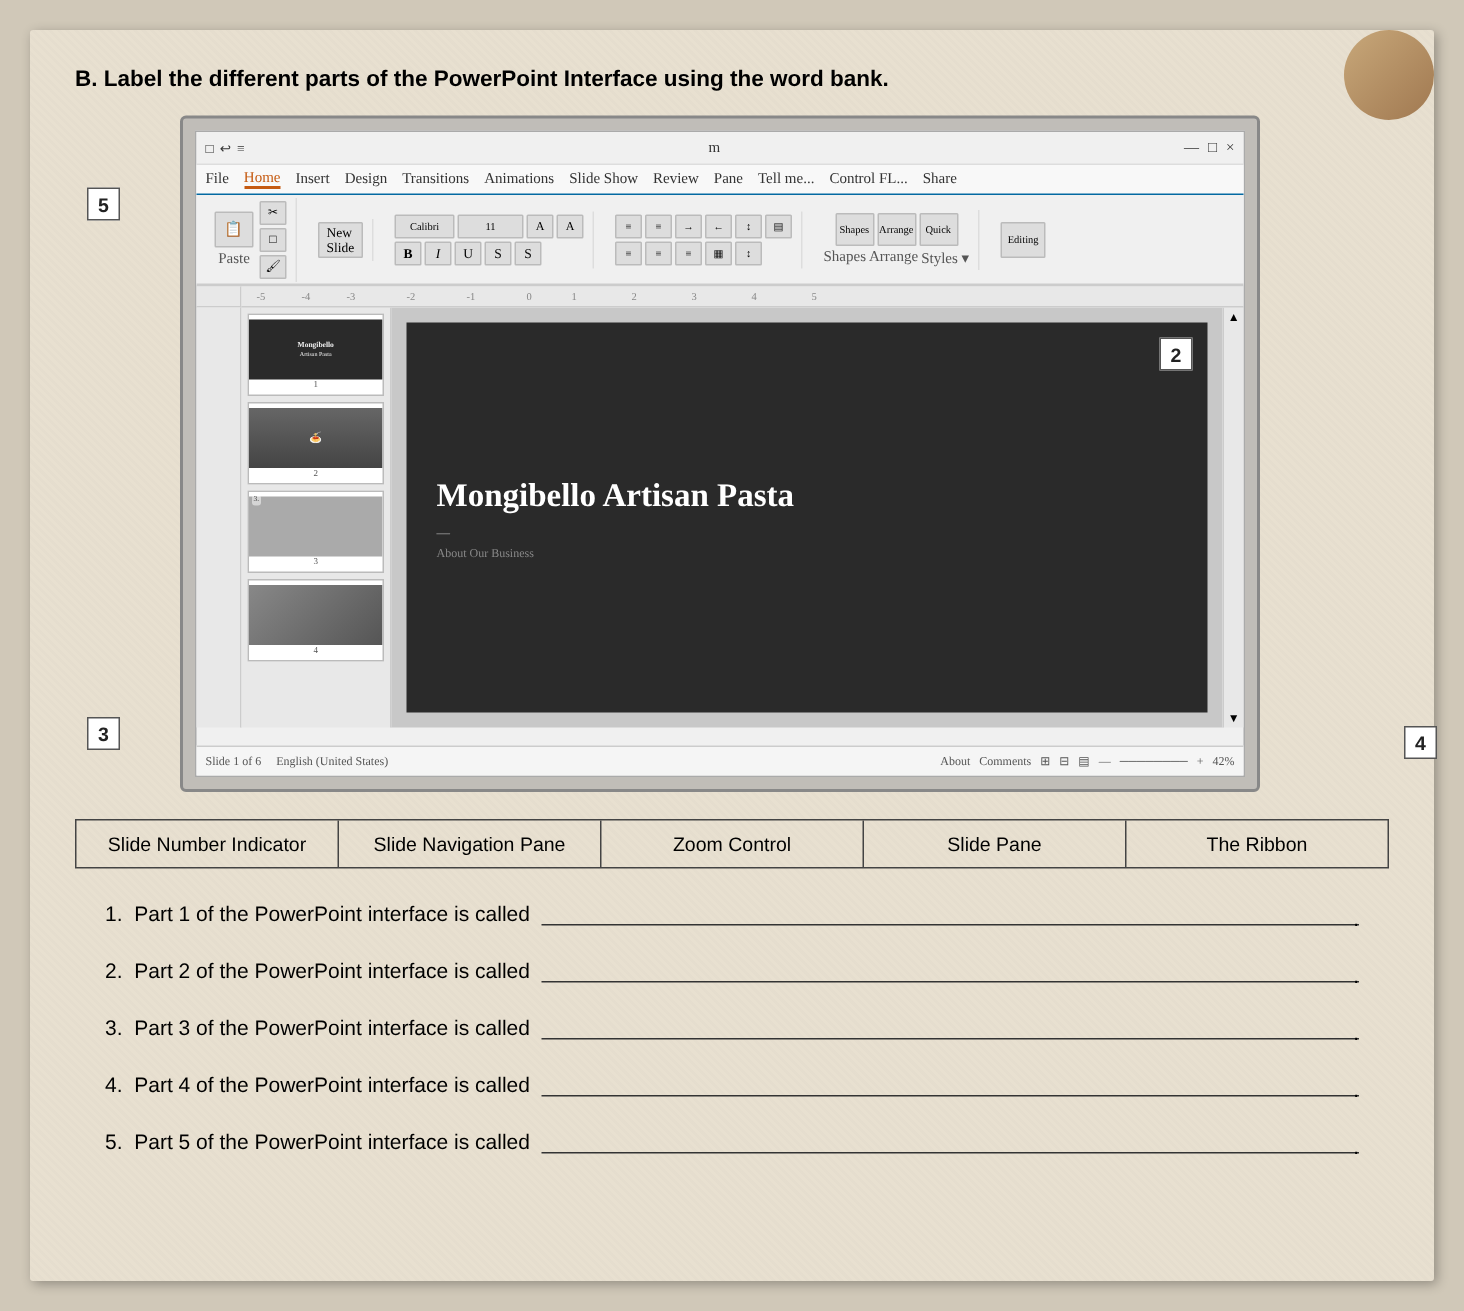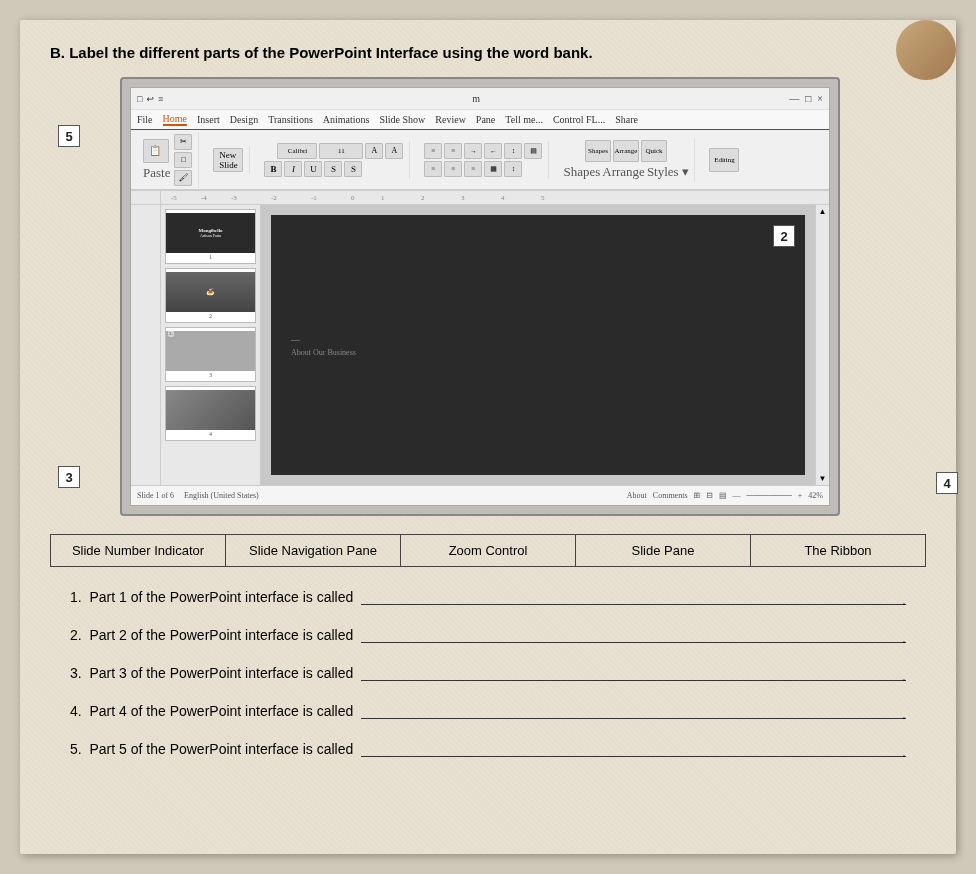--- a/index.html
+++ b/index.html
@@ -150,21 +150,21 @@
       background: #ddd;
       border: 1px solid #bbb;
       border-radius: 1px;
       font-size: 7px;
       display: flex;
       align-items: center;
       justify-content: center;
     }
 
     .toolbar-label {
-      font-size: 13px;
+      font-size: 10px;
       color: #555;
       text-align: center;
     }
 
     
     .ppt-ruler {
       height: 14px;
       background: #e8e8e8;
       border-bottom: 1px solid #ccc;
       display: flex;
@@ -272,20 +272,21 @@
     .ppt-statusbar {
       background: #f5f5f5;
       border-top: 1px solid #ccc;
       height: 20px;
       display: flex;
       align-items: center;
       padding: 0 6px;
       font-size: 8px;
       color: #555;
       justify-content: space-between;
+      margin-top: 12px;
     }
 
     .status-left {
       display: flex;
       gap: 10px;
       align-items: center;
     }
 
     .status-right {
       display: flex;
@@ -486,21 +487,21 @@
                 </div>
               </div>
             </div>
             <div class="toolbar-group">
               <div class="toolbar-group-icons">
                 <div class="toolbar-icon" style="width:30px;height:24px;font-size:9px;">New<br>Slide</div>
               </div>
             </div>
             <div class="toolbar-group">
               <div style="display:flex;flex-direction:column;gap:2px;">
-                <div style="display:flex;gap:2px;align-items:center;margin-left:13px;">
+                <div style="display:flex;gap:2px;align-items:center;">
                   <div class="toolbar-icon" style="width:40px;font-size:7px;">Calibri</div>
                   <div class="toolbar-icon" style="width:44px;font-size:7px;">11</div>
                   <div class="toolbar-icon" style="font-size:8px;">A</div>
                   <div class="toolbar-icon" style="font-size:8px;">A</div>
                 </div>
                 <div style="display:flex;gap:2px;align-items:center;">
                   <div class="toolbar-icon" style="font-weight:bold;font-size:9px;">B</div>
                   <div class="toolbar-icon" style="font-style:italic;font-size:9px;">I</div>
                   <div class="toolbar-icon" style="font-size:9px;">U</div>
                   <div class="toolbar-icon" style="font-size:9px;">S</div>
@@ -596,20 +597,21 @@
             </div>
             <div class="slide-thumb action">
               <div class="slide-thumb-img action" style="height:40px;"></div>
               <div style="font-size:6px;color:#555;padding:1px;">4</div>
             </div>
           </div>
 
           <div class="ppt-slide-editor">
             <div class="ppt-slide">
               <div class="slide-num2">2</div>
+              <div class="slide-title">Mongibello Artisan Pasta</div>
               <div class="slide-subtitle">—</div>
               <div class="slide-body">About Our Business</div>
             </div>
           </div>
 
           <div style="width:14px;background:#e8e8e8;border-left:1px solid #ccc;display:flex;flex-direction:column;justify-content:space-between;">
             <div style="font-size:8px;text-align:center;padding:2px;cursor:pointer;">▲</div>
             <div style="flex:1;"></div>
             <div style="font-size:8px;text-align:center;padding:2px;cursor:pointer;">▼</div>
           </div>

